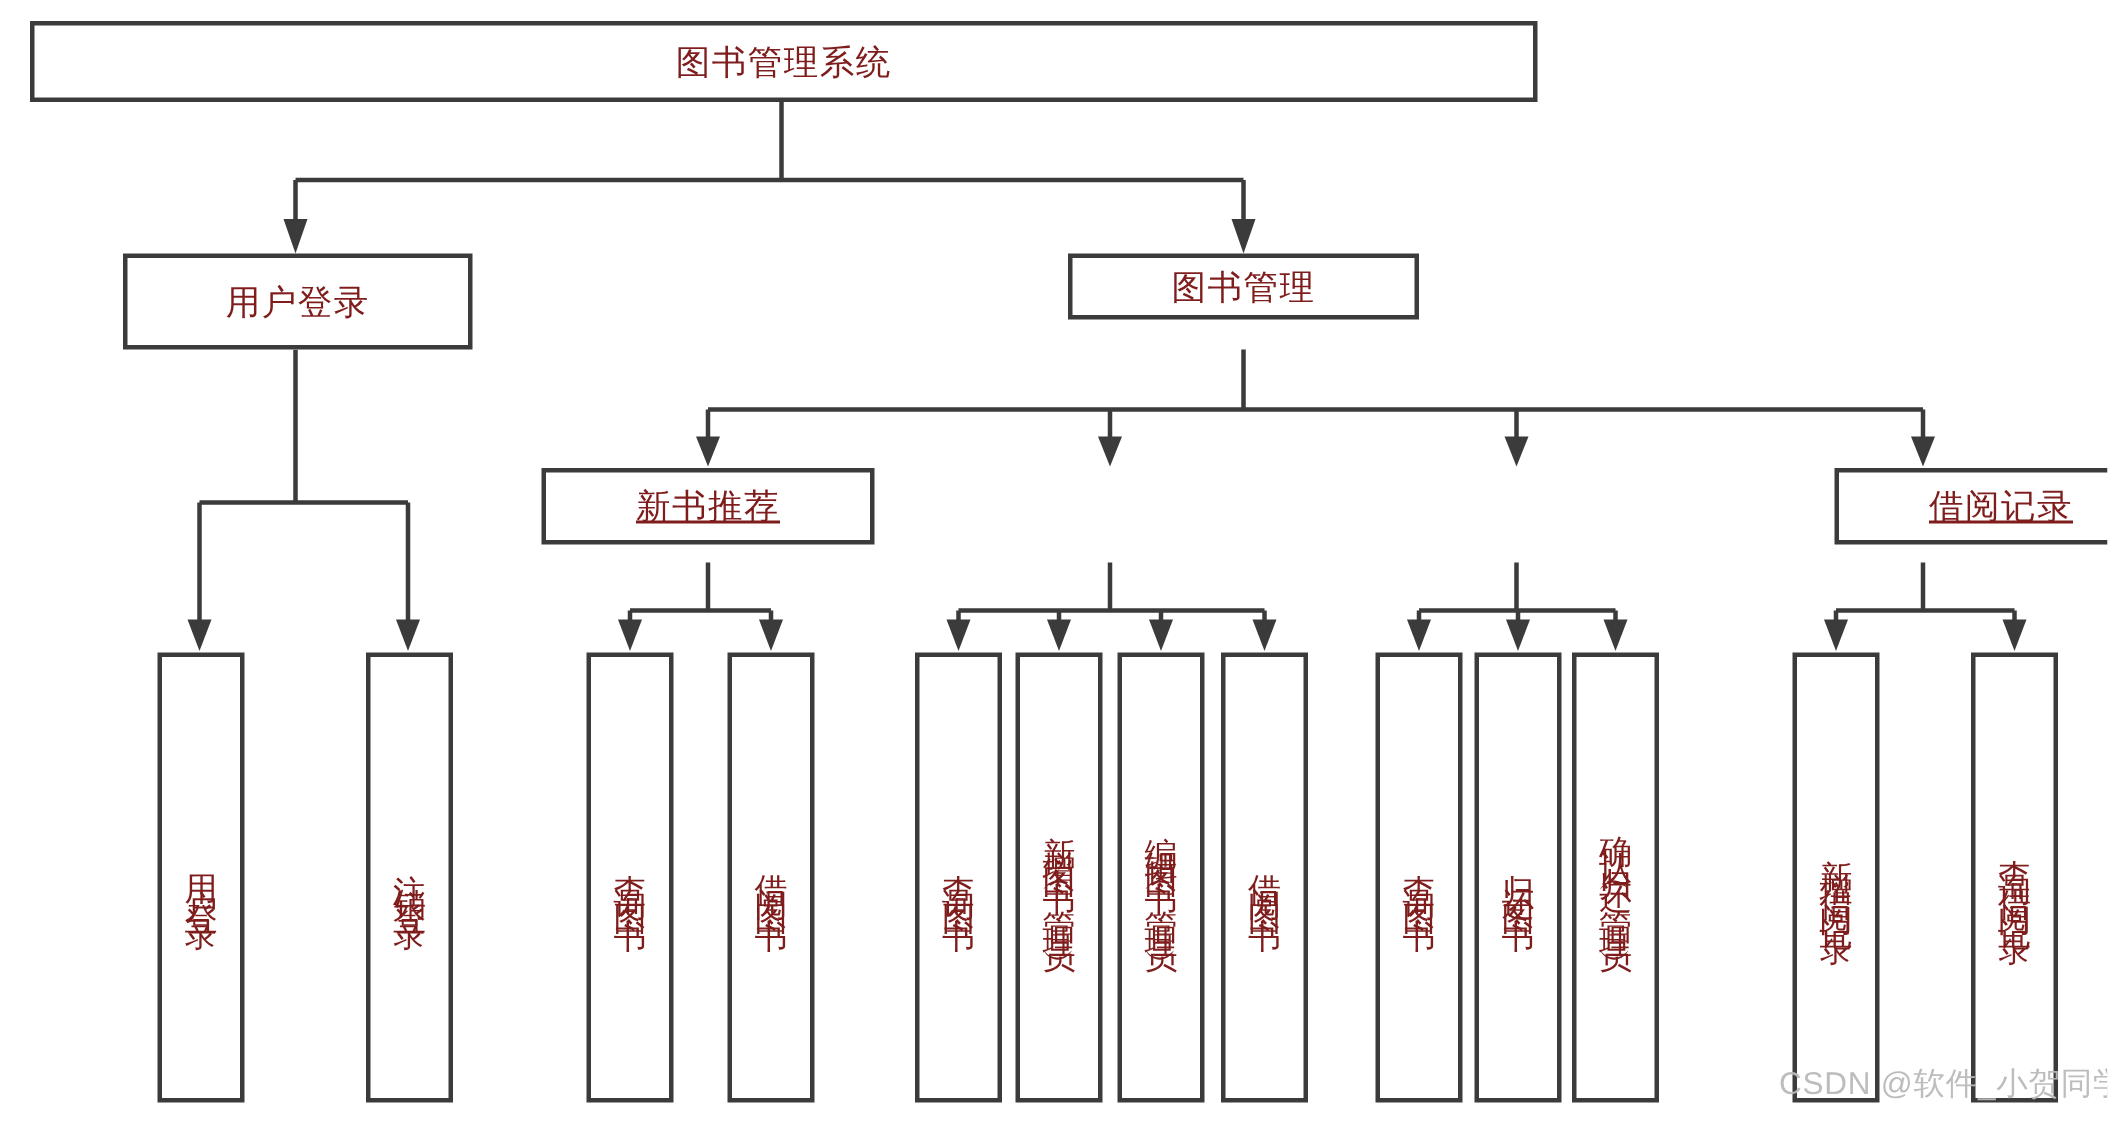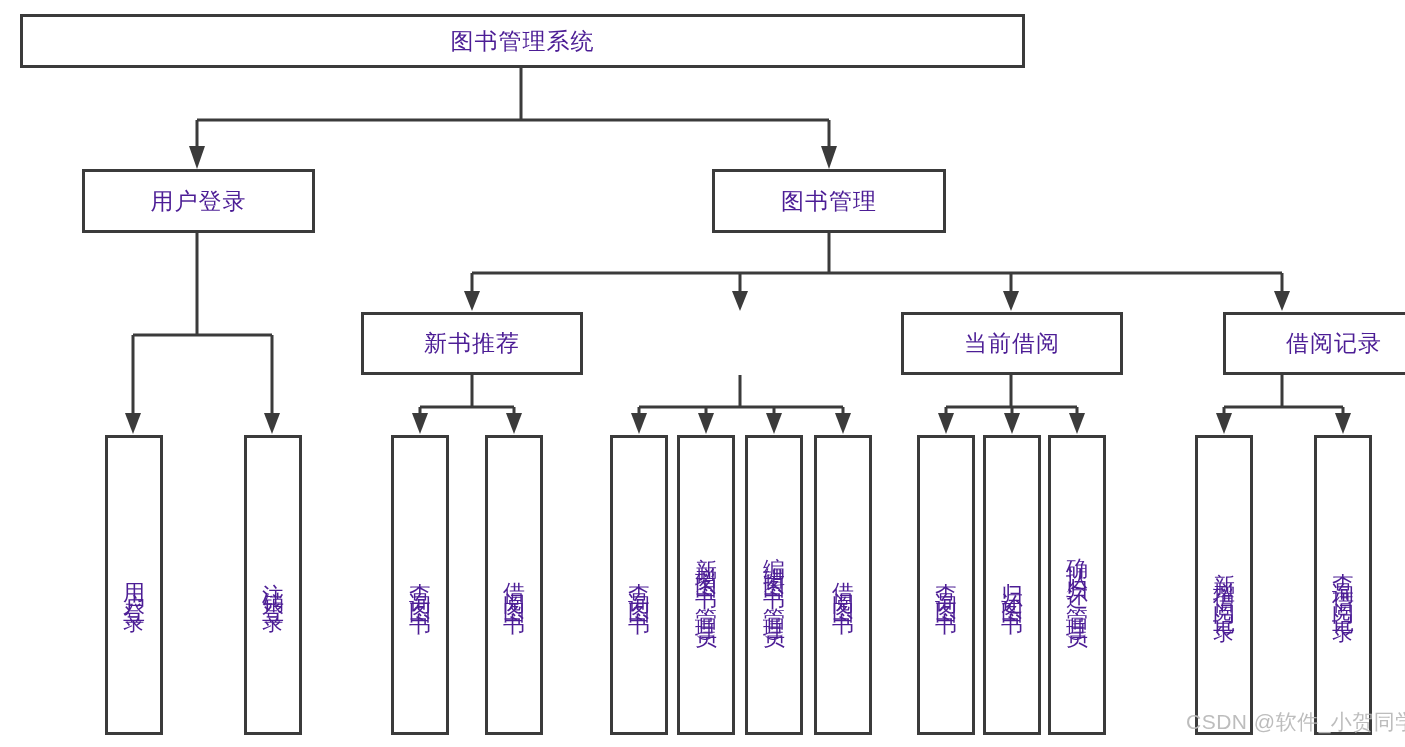--- a/index.html
+++ b/index.html
@@ -21,21 +21,21 @@
     top: 0;
     width: 1405px;
     height: 747px;
     pointer-events: none;
   }
   .node {
     position: absolute;
     box-sizing: border-box;
     border: 3px solid #3b3b3b;
     background: #ffffff;
-    color: #4c1d95;
+    color: #7f1d1d;
     display: flex;
     align-items: center;
     justify-content: center;
     text-align: right;
   }
   .h-node {
     font-size: 23px;
     letter-spacing: 1px;
     white-space: nowrap;
   }
@@ -43,23 +43,23 @@
     font-size: 22px;
     writing-mode: vertical-rl;
     text-orientation: mixed;
     letter-spacing: 10px;
     line-height: 1;
   }
   
   .n-root  { left: 20px;   top: 14px;  width: 1005px; height: 54px; }
   
   .n-login { left: 82px;   top: 169px; width: 233px;  height: 64px; }
-  .n-mgmt  { left: 712px;  top: 169px; width: 234px;  height: 64px; }
-  
-  .n-l3    { top: 312px; width: 222px; height: 63px; }
+  .n-mgmt  { left: 712px;  top: 169px; width: 234px;  height: 44px; }
+  
+  .n-l3    { top: 312px; width: 222px; height: 51px; text-decoration: underline; }
   .n-rec   { left: 361px;  }
   .n-bor   { left: 629px;  }
   .n-cur   { left: 901px;  }
   .n-hist  { left: 1223px; }
   
   .leaf    { top: 435px; width: 58px; height: 300px; }
   .lf-1  { left: 105px; }
   .lf-2  { left: 244px; }
   .lf-3  { left: 391px; }
   .lf-4  { left: 485px; }
@@ -143,23 +143,20 @@
   <div class="node h-node n-login">
     <span>用户登录</span>
   </div>
   <div class="node h-node n-mgmt">
     <span>图书管理</span>
   </div>
 
   <div class="node h-node n-l3 n-rec">
     <span>新书推荐</span>
   </div>
-  <div class="node h-node n-l3 n-cur">
-    <span>当前借阅</span>
-  </div>
   <div class="node h-node n-l3 n-hist">
     <span>借阅记录</span>
   </div>
 
   <div class="node v-node leaf lf-1">
     <span>用户登录</span>
   </div>
   <div class="node v-node leaf lf-2">
     <span>注销登录</span>
   </div>

